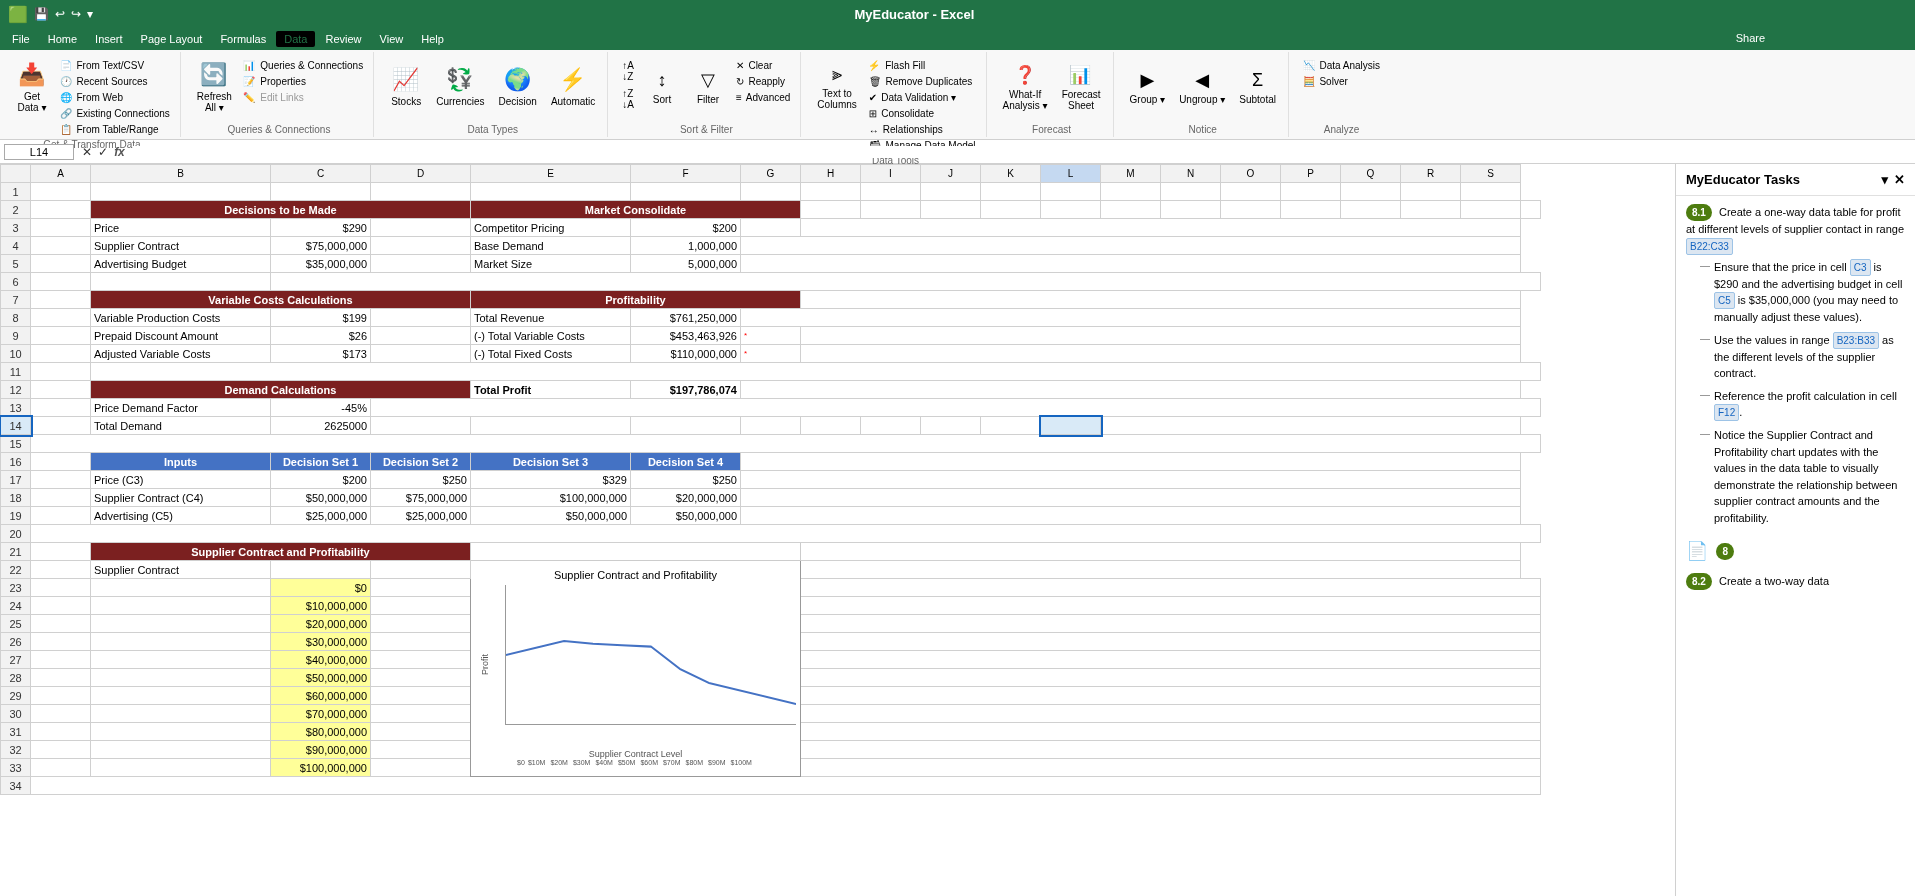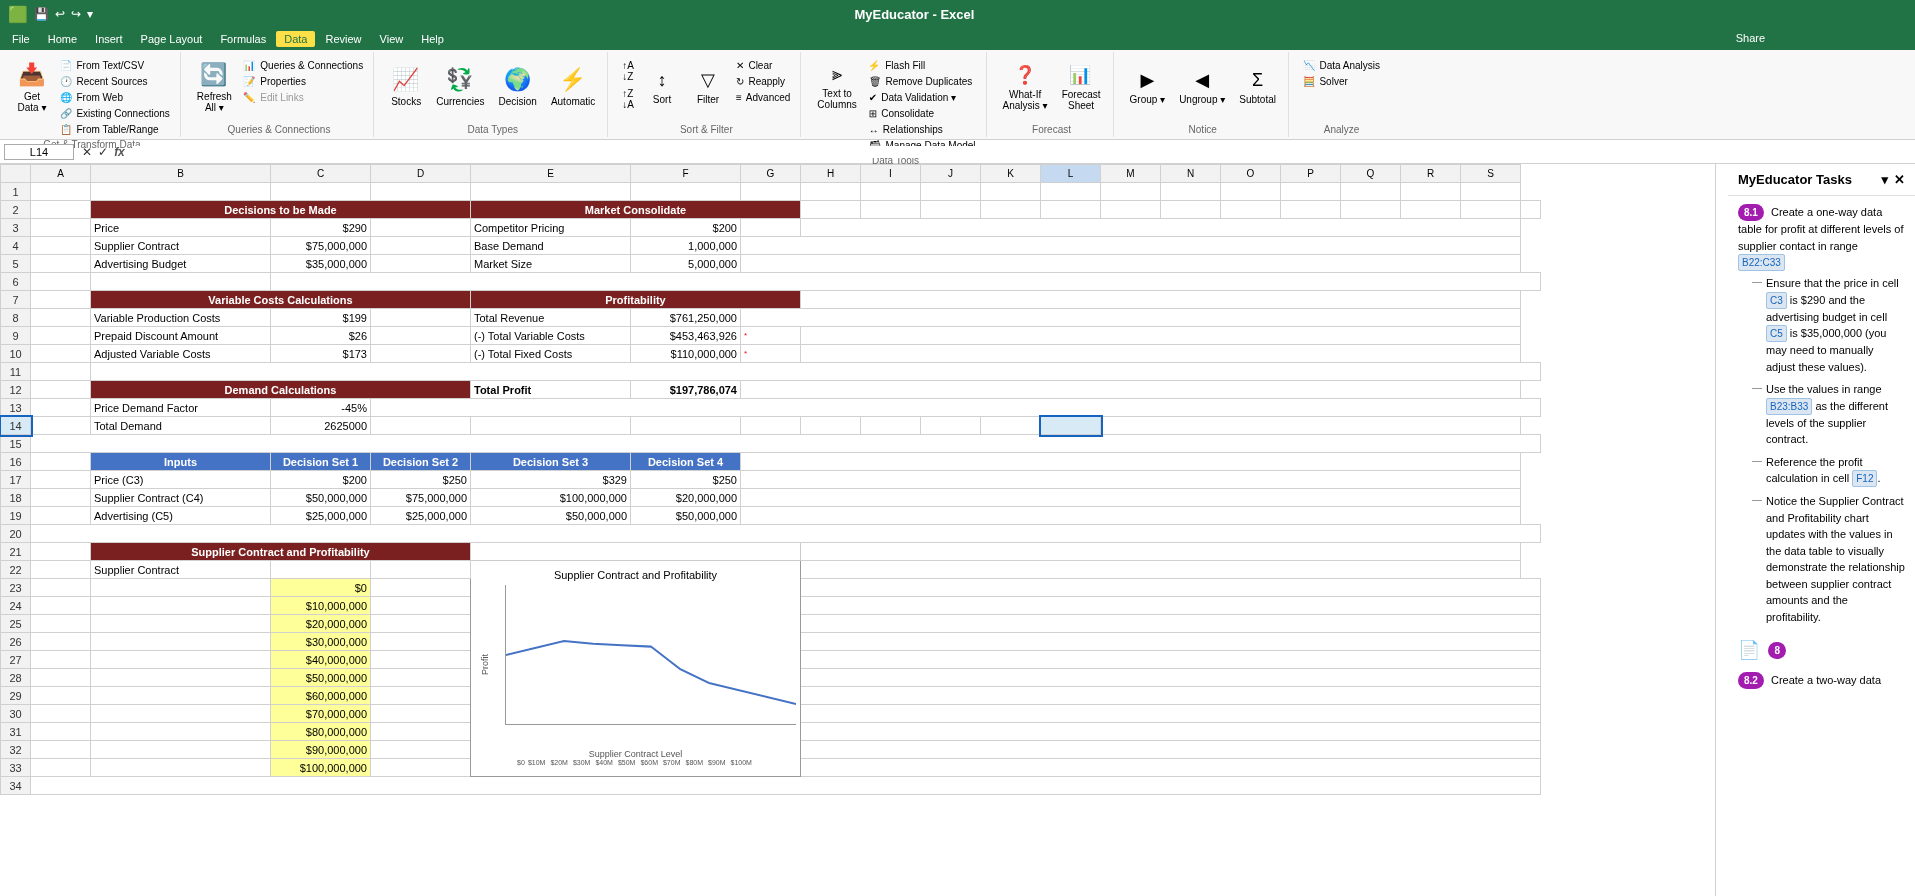--- a/index.html
+++ b/index.html
@@ -29,21 +29,21 @@
       align-items: center;
       padding: 0 4px;
       gap: 2px;
     }
     .menu-item {
       padding: 2px 8px;
       cursor: pointer;
       border-radius: 2px;
       font-size: 11px;
     }
-    .menu-item.active { background: #fde047; color: #217346; }
+    .menu-item.active { background: #000000; color: #217346; }
 
     
     .ribbon {
       background: #f8f8f8;
       border-bottom: 1px solid #d0d0d0;
       display: flex;
       align-items: stretch;
       padding: 2px 4px;
       gap: 4px;
       height: 90px;
@@ -121,25 +121,24 @@
     .spreadsheet-container {
       display: flex;
       height: calc(100vh - 28px - 22px - 90px - 24px);
     }
     .sheet-area {
       flex: 1;
       overflow: hidden;
       position: relative;
     }
     .side-panel {
-      width: 200px;
+      width: 240px;
       border-left: 1px solid #d0d0d0;
       background: #fff;
       overflow-y: auto;
-      padding-left: 12px;
     }
 
     
     .grid-wrapper { overflow: auto; height: 100%; }
     table.grid {
       border-collapse: collapse;
       font-size: 11px;
     }
     table.grid th, table.grid td {
       border: 1px solid #d0d0d0;
@@ -176,21 +175,21 @@
       justify-content: space-between;
       padding: 8px 10px;
       border-bottom: 1px solid #e0e0e0;
       font-weight: bold;
       font-size: 13px;
     }
     .side-panel-content { padding: 8px 10px; font-size: 11px; line-height: 1.5; }
     .task-item { margin-bottom: 12px; }
     .task-number {
       display: inline-block;
-      background: #a21caf;
+      background: #4d7c0f;
       color: #fff;
       border-radius: 10px;
       padding: 1px 6px;
       font-size: 10px;
       font-weight: bold;
       margin-right: 4px;
     }
     .cell-ref {
       display: inline-block;
       background: #dce6f1;

